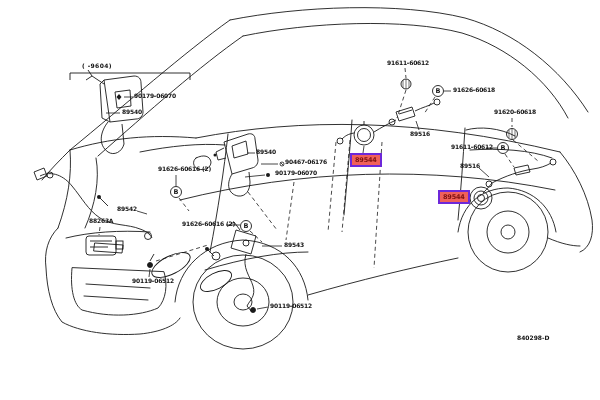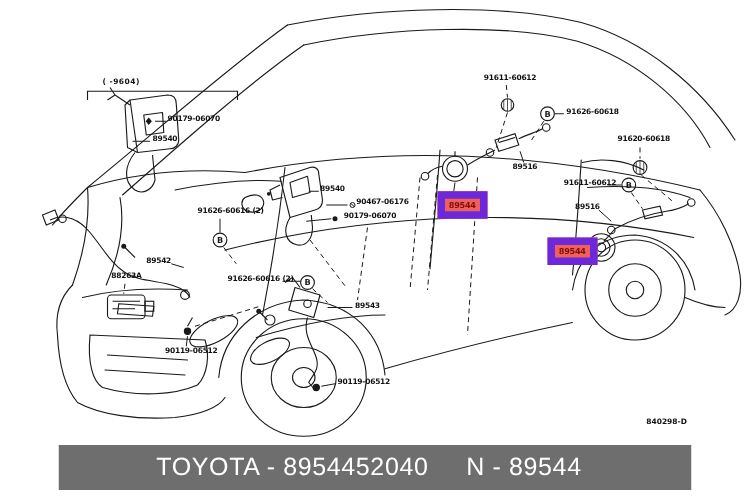--- a/index.html
+++ b/index.html
@@ -7,21 +7,21 @@
     position:relative; width:600px; height:400px; background:#ffffff;
     overflow:hidden; font-family:"DejaVu Sans", sans-serif;
   }
   svg.art { position:absolute; left:0; top:0; }
   .pl {
     position:absolute; font-size:6px; font-weight:bold; letter-spacing:-0.2px;
     color:#111; white-space:nowrap; line-height:1;
   }
   .pl.hl {
     background:#f0605a; color:#7d100f; padding:2px 3px 1px 3px;
-    border:6px solid #6d28d9; font-size:6.5px;
+    border:2px solid #6d28d9; font-size:6.5px;
   }
   .date-range {
     position:absolute; font-size:6px; font-weight:bold; color:#111;
     letter-spacing:0.4px; white-space:nowrap;
   }
   .drawing-number {
     position:absolute; font-size:6px; font-weight:bold; color:#111; white-space:nowrap;
   }
   .footer-bar {
     position:absolute; left:47px; top:356px; width:506px; height:36px;
@@ -244,18 +244,14 @@
   <div class="pl" style="left:158px; top:166px;">91626-60616 (2)</div>
   <div class="pl" style="left:182px; top:221px;">91626-60616 (2)</div>
   <div class="pl" style="left:117px; top:206px;">89542</div>
   <div class="pl" style="left:89px;  top:218px;">88263A</div>
   <div class="pl" style="left:284px; top:242px;">89543</div>
   <div class="pl" style="left:132px; top:278px;">90119-06512</div>
   <div class="pl" style="left:270px; top:303px;">90119-06512</div>
 
   <div class="drawing-number" style="left:517px; top:334px;">840298-D</div>
 
-  <div class="footer-bar">
-    <span class="footer-text ft-catalog">TOYOTA - 8954452040</span>
-    <span class="footer-text ft-part">N - 89544</span>
-  </div>
 
 </div>
 
 </body></html>

